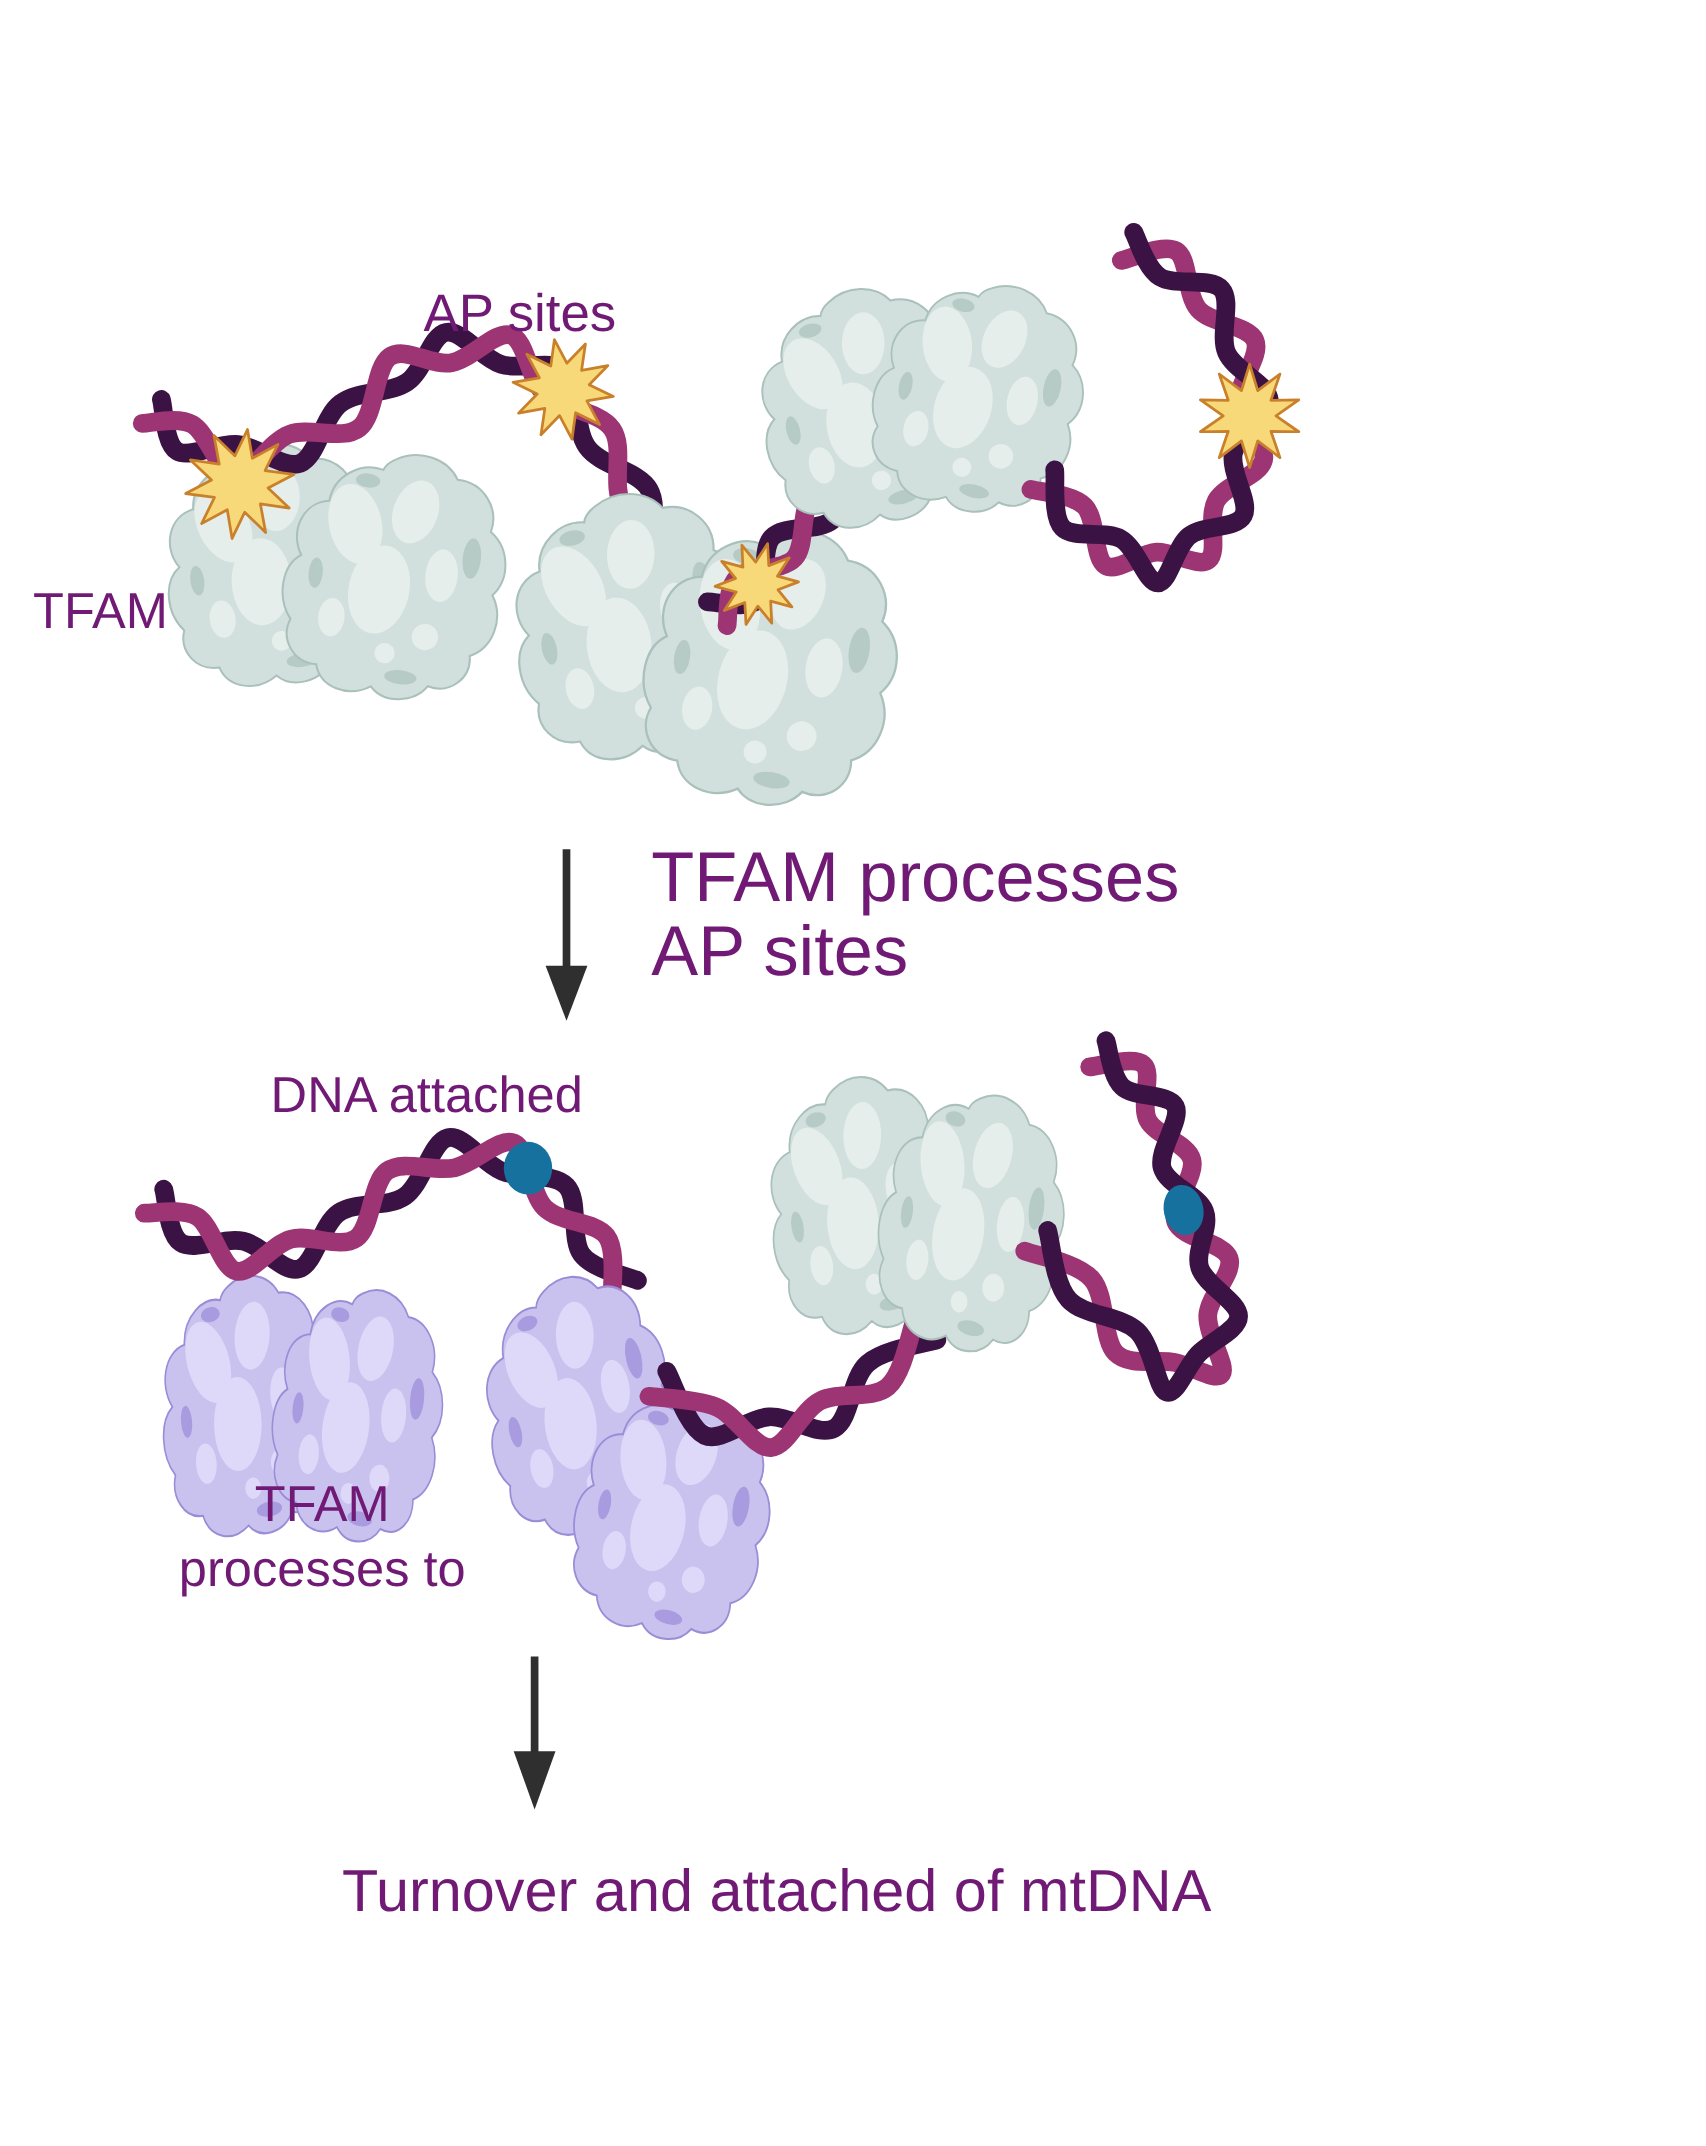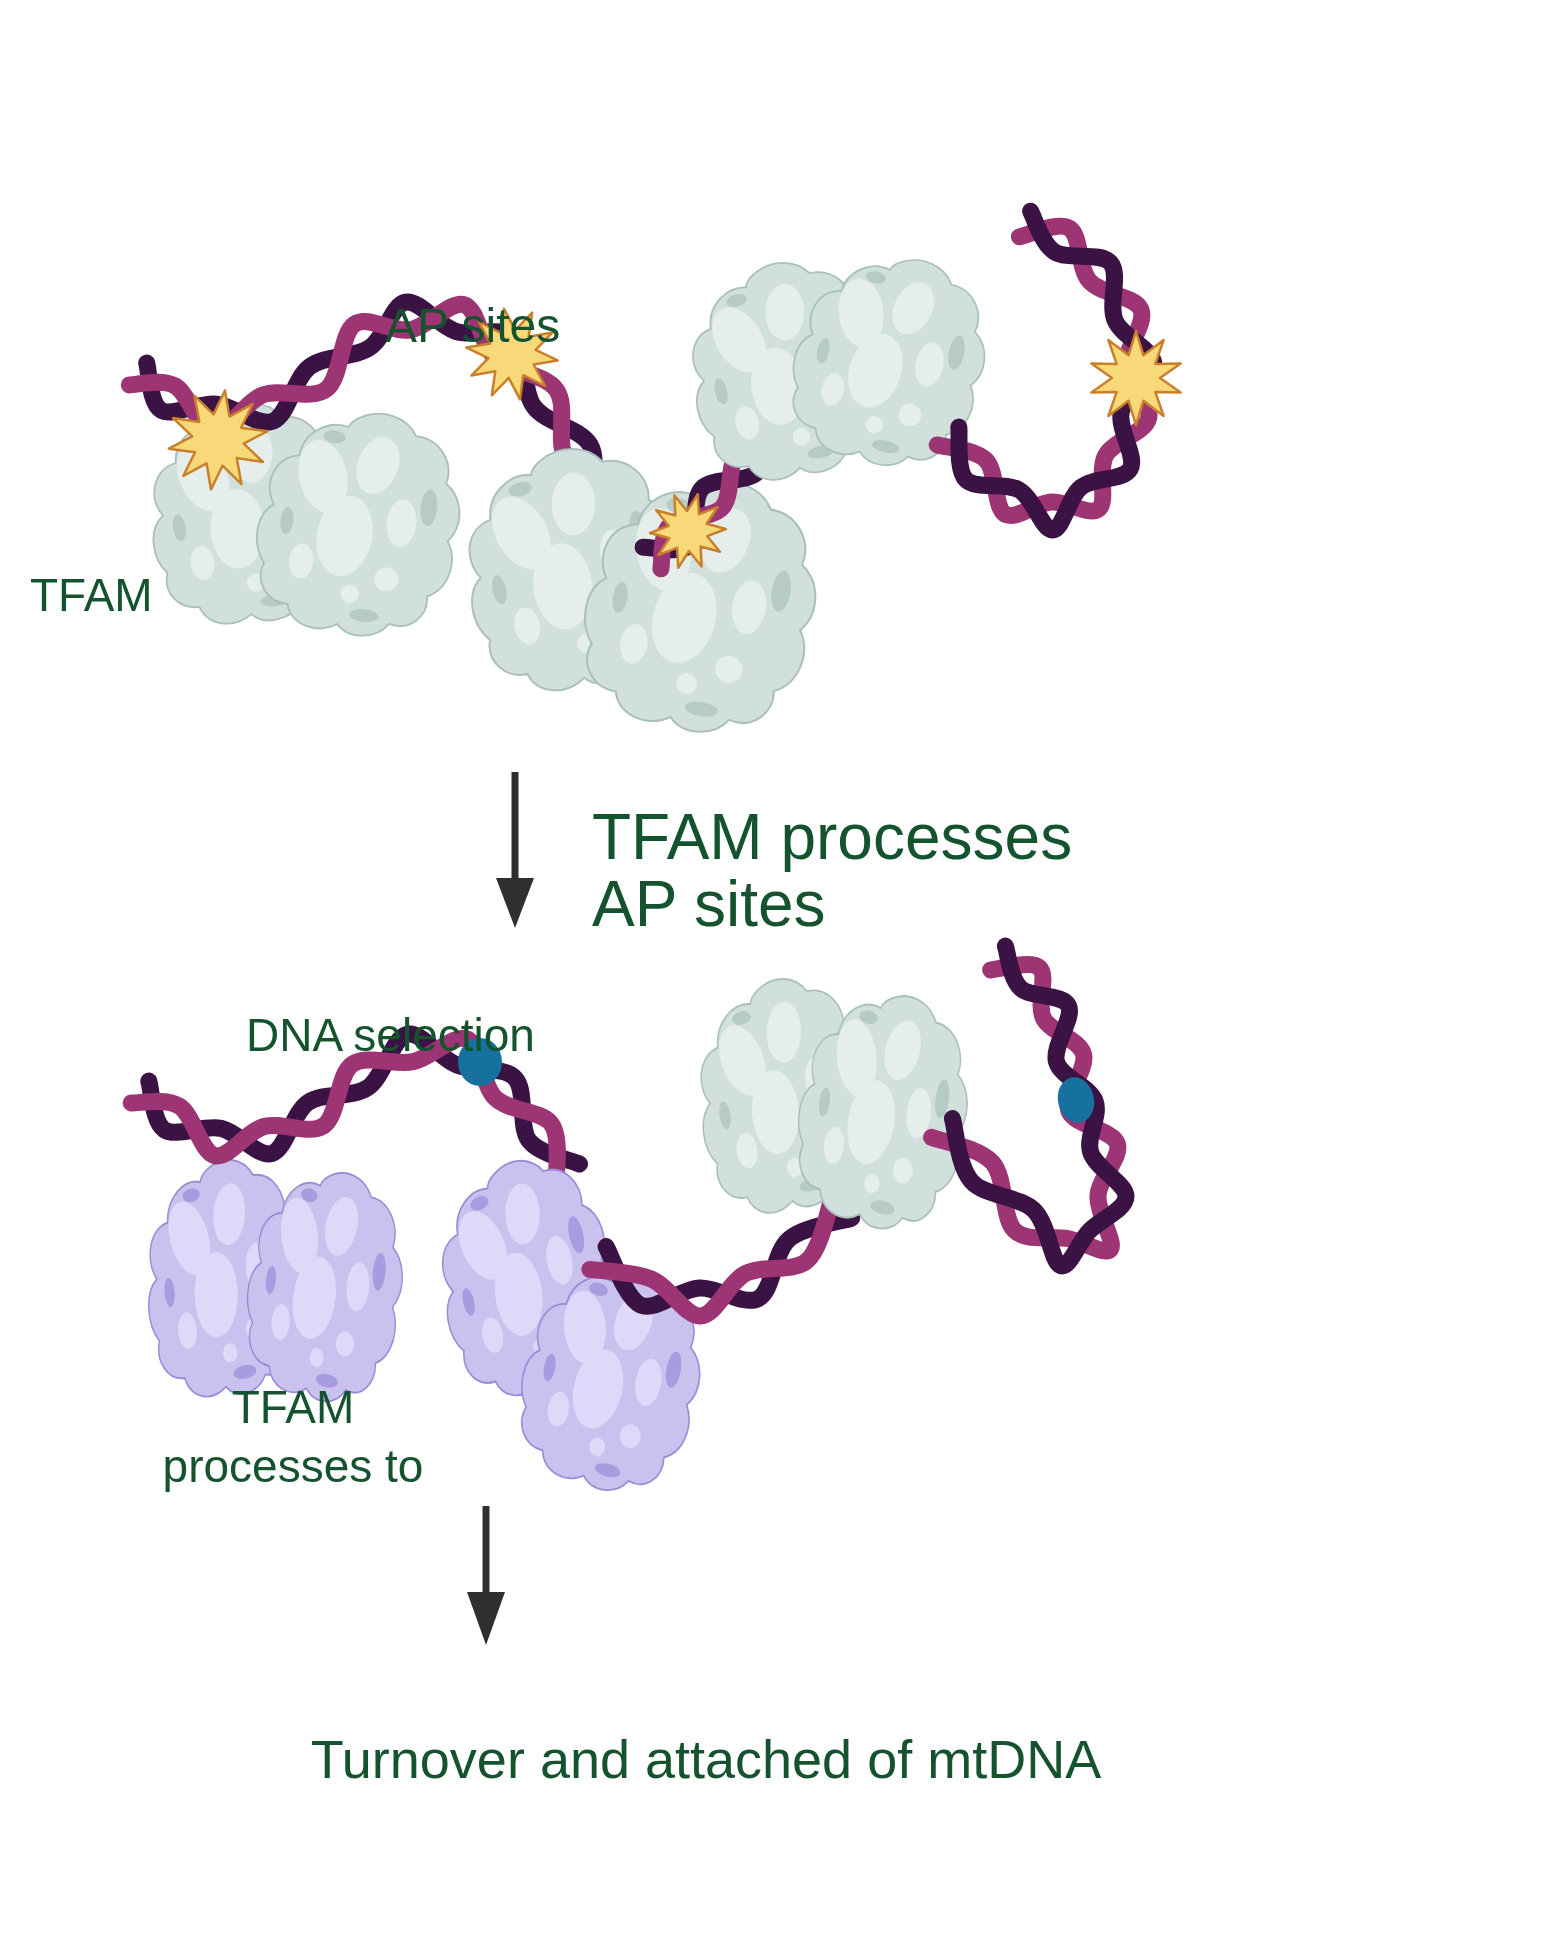--- a/index.html
+++ b/index.html
@@ -1,20 +1,20 @@
 <!DOCTYPE html>
 <html style="--dna-dark: #3b1244; --dna-magenta: #9d3574; --star-fill: #f8d97a; --star-edge: #c9802b; --dot-fill: #17719f; --arrow: #2f2f2f;"><head>
 <meta charset="utf-8">
 <style>
   html,body{margin:0;padding:0;background:#ffffff;}
   body{font-family:"Liberation Sans",sans-serif;color:#1b1b1b;}
   #page{position:relative;width:1551px;height:1951px;background:#ffffff;overflow:hidden;}
   #art{position:absolute;left:0;top:0;width:1551px;height:1951px;}
 
-  .label{position:absolute;color:#14532d;white-space:nowrap;margin-top:40px;}
+  .label{position:absolute;color:#701a75;white-space:nowrap;}
   .lbl-ap{left:385px;top:258px;font-size:48px;}
   .lbl-tfam{left:30px;top:528px;font-size:46px;}
   .lbl-step1{left:592px;top:764px;font-size:64px;line-height:67px;}
   .lbl-dnaprod{left:246px;top:968px;font-size:46px;}
   .lbl-attached{left:293px;top:1338px;font-size:46px;line-height:59px;text-align:center;transform:translateX(-50%);}
   .lbl-outcome{left:706px;top:1688px;font-size:54px;transform:translateX(-50%);}
 
   
   .teal{--blob-base:#d2e0dd;--blob-light:#e6eeec;--blob-shade:#b6cbc6;--blob-edge:#a9c0bb;}
   .lav{--blob-base:#c9c2ef;--blob-light:#ded9f9;--blob-shade:#a99bdf;--blob-edge:#9a8cd6;}
@@ -138,21 +138,21 @@
   </svg>
 
   <div class="label lbl-ap">AP sites</div>
   <div class="label lbl-tfam">TFAM</div>
 
   <div class="label lbl-step1">
     <div>TFAM processes</div>
     <div>AP sites</div>
   </div>
 
-  <div class="label lbl-dnaprod">DNA selection</div>
+  <div class="label lbl-dnaprod">DNA attached</div>
 
   <div class="label lbl-attached">
     <div>TFAM</div>
     <div>processes to</div>
   </div>
 
   <div class="label lbl-outcome">Turnover and attached of mtDNA</div>
 </div>
 
 </body></html>

